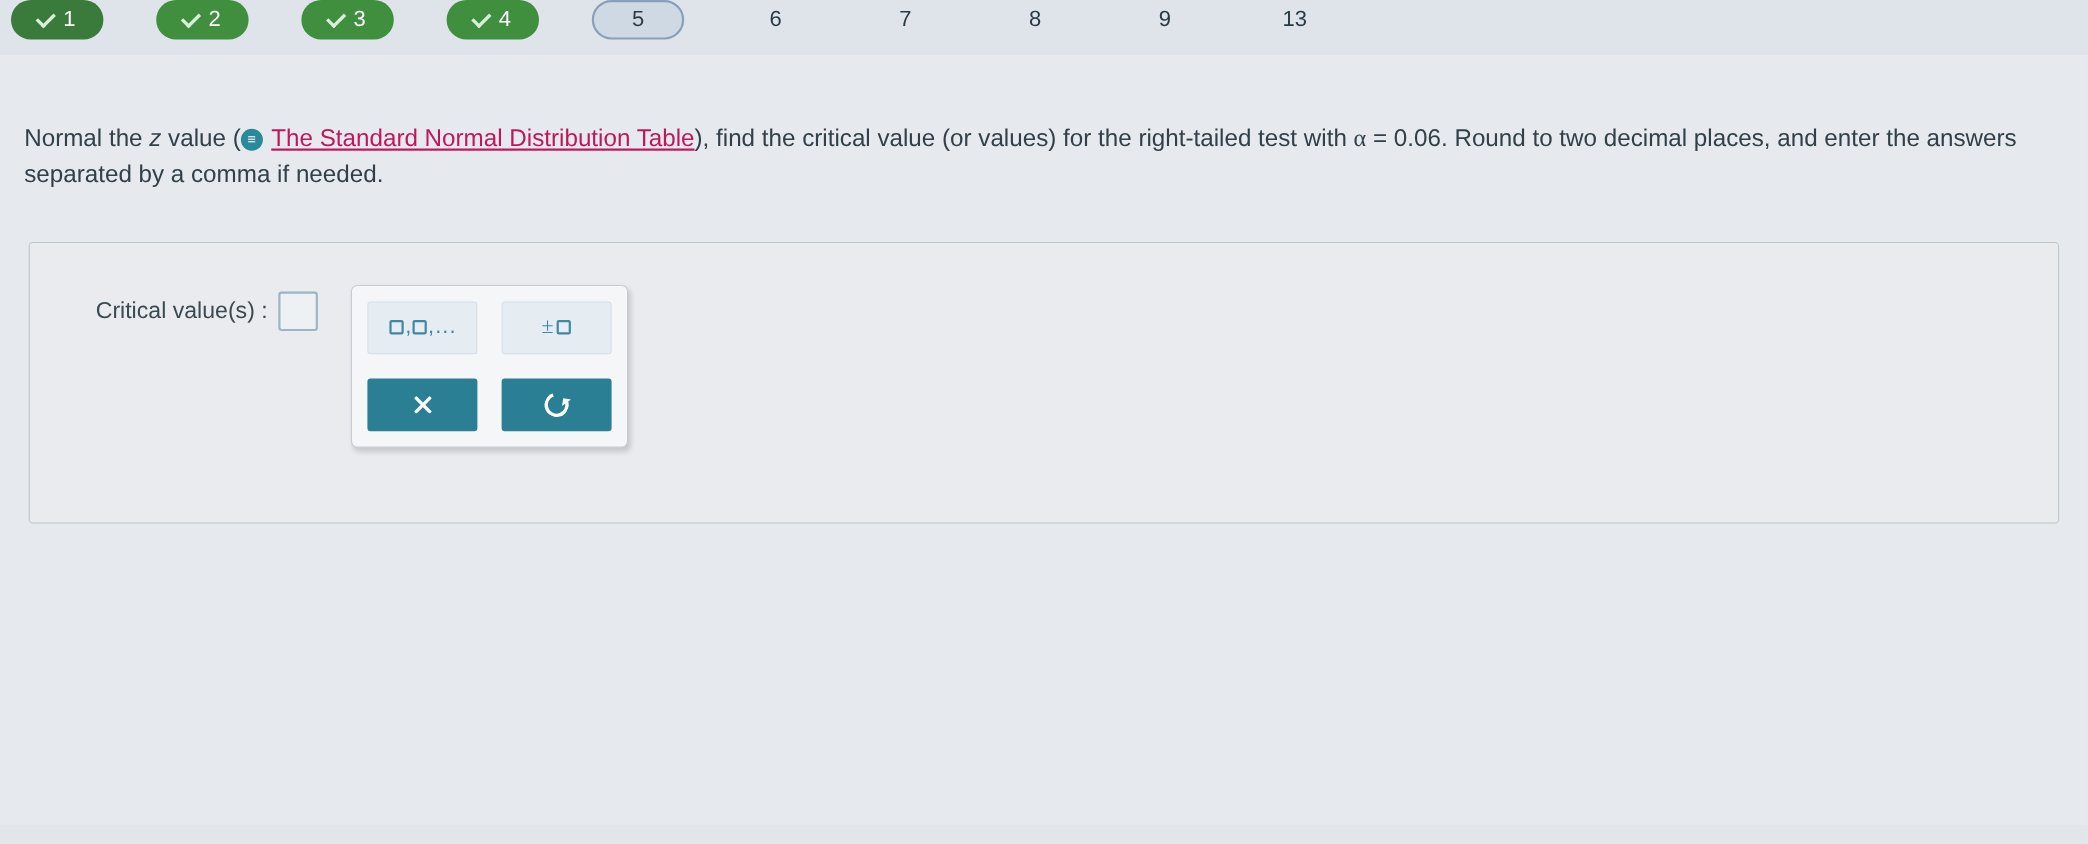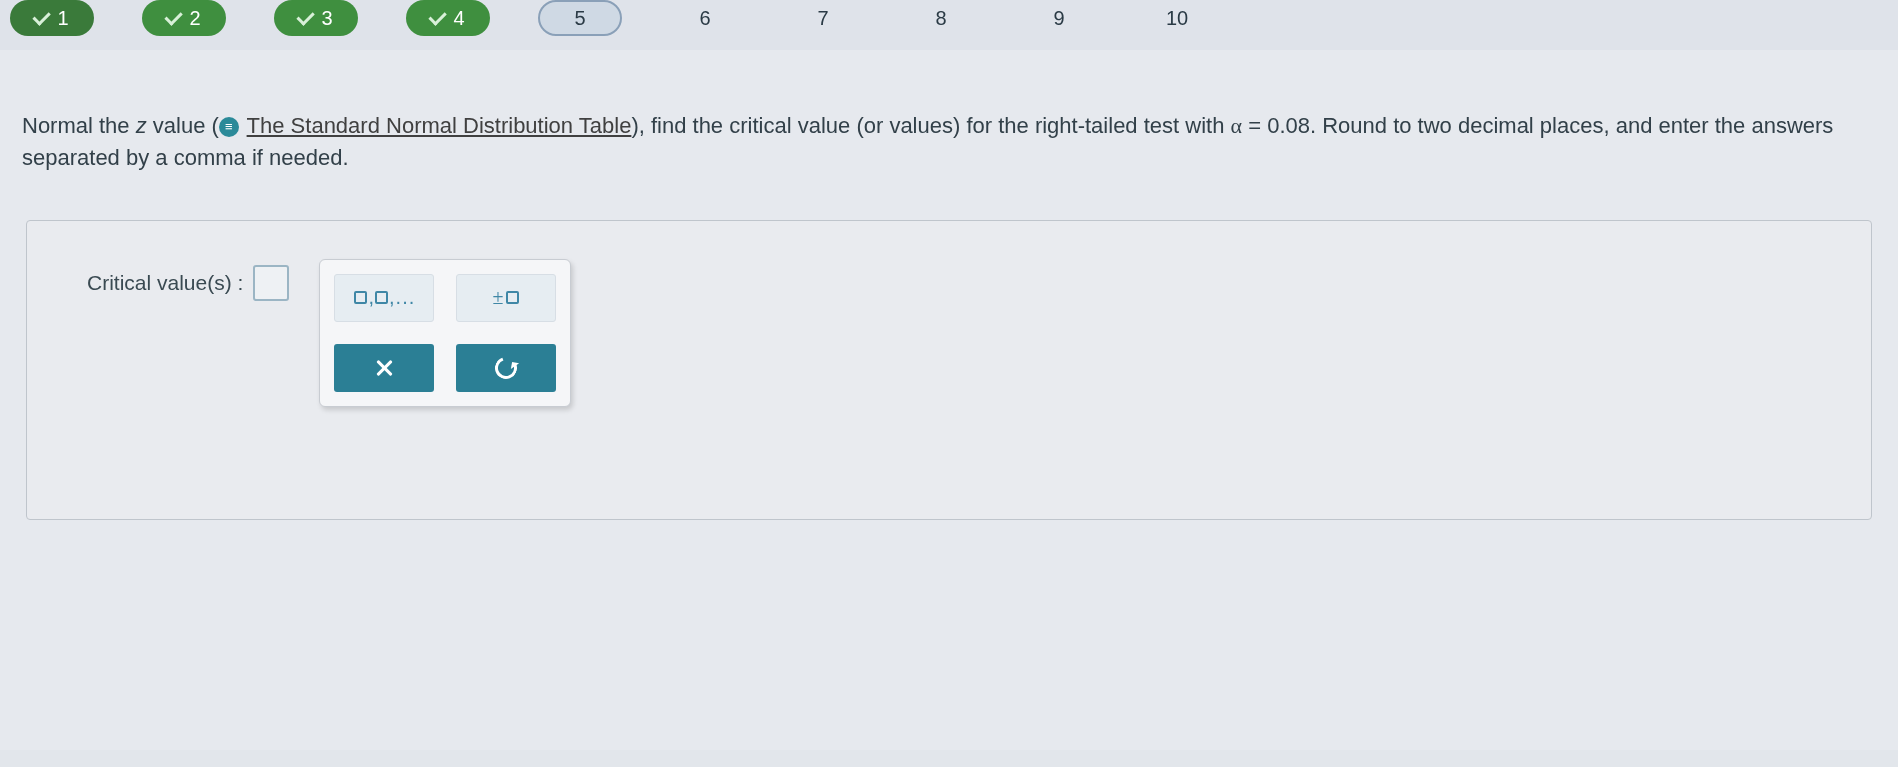--- a/index.html
+++ b/index.html
@@ -62,21 +62,21 @@
     min-height: 700px;
   }
   .instructions {
     font-size: 22px;
     line-height: 1.45;
     color: #324049;
     margin-bottom: 46px;
   }
   .instructions .zvar { font-style: italic; }
   .link {
-    color: #404040;
+    color: #be185d;
     text-decoration: underline;
     cursor: pointer;
   }
   .link-icon {
     display: inline-flex;
     width: 20px; height: 20px;
     background: #2b8a99;
     border-radius: 50%;
     color: #fff;
     font-size: 13px;
@@ -85,21 +85,21 @@
     justify-content: center;
     vertical-align: middle;
     margin-right: 2px;
     text-decoration: none;
   }
   .alpha { font-family: 'Times New Roman', serif; }
   .answer-panel {
     background: #e9ebef;
     border: 1px solid #bfc5cc;
     border-radius: 4px;
-    padding: 38px 60px 112px 60px;
+    padding: 38px 60px 68px 60px;
     margin: 0 4px;
     min-height: 220px;
     display: flex;
     align-items: flex-start;
     gap: 30px;
   }
   .answer-label {
     font-size: 21px;
     color: #3a4a52;
     display: flex;
@@ -210,28 +210,28 @@
   <span class="step pending">
     <span>7</span>
   </span>
   <span class="step pending">
     <span>8</span>
   </span>
   <span class="step pending">
     <span>9</span>
   </span>
   <span class="step pending">
-    <span>10</span>
+    <span>13</span>
   </span>
 </div>
 
 <div class="content">
   <p class="instructions">
     <span>Normal the </span><span class="zvar">z</span><span> value (</span><span class="link-icon">≡</span>
-    <a class="link">The Standard Normal Distribution Table</a><span>), find the critical value (or values) for the right-tailed test with </span><span class="alpha">α</span><span> = </span><span>0.08</span><span>. Round to two decimal places, and enter the answers separated by a comma if needed.</span>
+    <a class="link">The Standard Normal Distribution Table</a><span>), find the critical value (or values) for the right-tailed test with </span><span class="alpha">α</span><span> = </span><span>0.06</span><span>. Round to two decimal places, and enter the answers separated by a comma if needed.</span>
   </p>
 
   <div class="answer-panel">
     <div class="answer-label">
       <span>Critical value(s) :</span>
       <input class="answer-input" type="text" value="" style="">
     </div>
 
     <div class="palette">
       <div class="palette-row">

